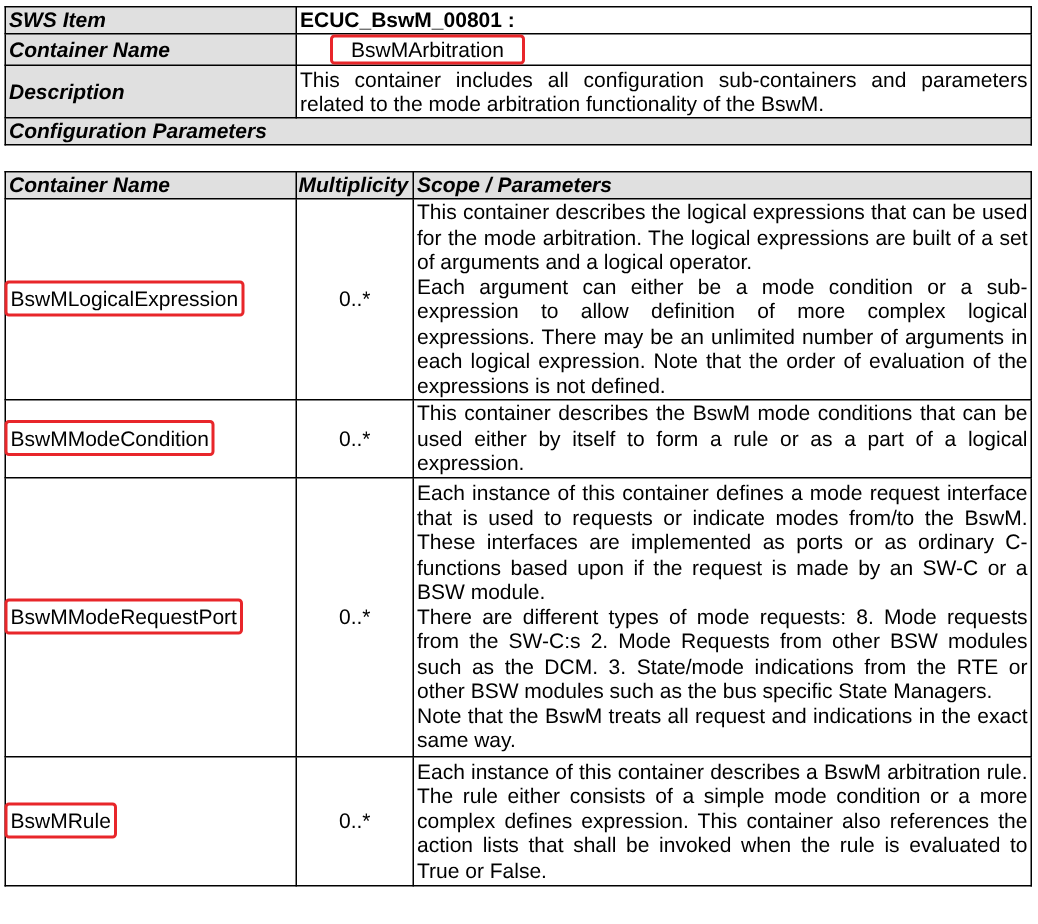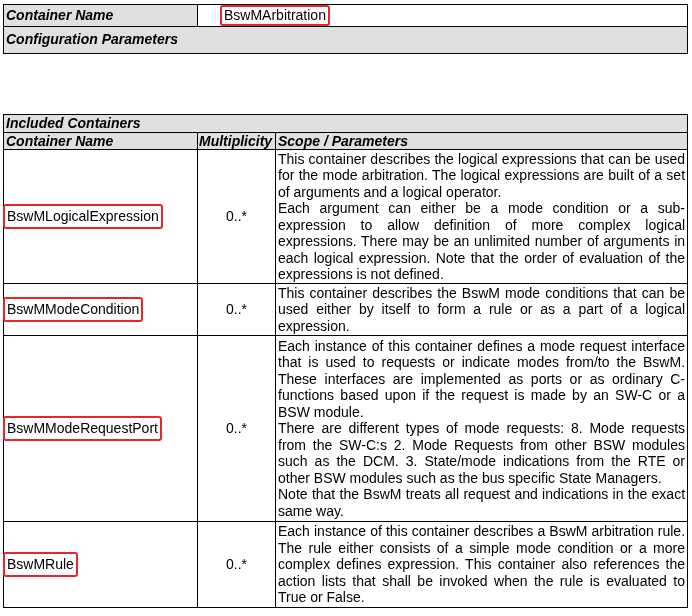--- a/index.html
+++ b/index.html
@@ -63,42 +63,47 @@
   </style>
 </head>
 <body>
 
 <table id="t1">
   <colgroup>
     <col style="width:194px">
     <col style="width:490px">
   </colgroup>
   <tbody>
+      <tr style="height:17px">
+    <td class="hdr">SWS Item</td>
+    <td class="bold">ECUC_BswM_00801 :</td>
+  </tr>
   <tr style="height:19px">
     <td class="hdr">Container Name</td>
     <td>
-      <span class="redbox" style="padding:0 2px;margin-left:20px;">BswMArbitration</span>
+      <span class="redbox" style="padding:0 12px;margin-left:20px;">BswMArbitration</span>
     </td>
   </tr>
-  <tr style="height:27px">
+  <tr style="height:35px">
+    <td class="hdr">Description</td>
+    <td class="just">This container includes all configuration sub-containers and parameters related to the mode arbitration functionality of the BswM.</td>
+  </tr>
+  <tr style="height:17px">
     <td class="hdr" colspan="2">Configuration Parameters</td>
   </tr>
 </tbody>
   </table>
 
 <table id="t2">
   <colgroup>
     <col style="width:194px">
     <col style="width:78px">
     <col style="width:412px">
   </colgroup>
   <tbody>
-      <tr style="height:17px">
-    <td class="hdr" colspan="3">Included Containers</td>
-  </tr>
   <tr style="height:17px">
     <td class="hdr">Container Name</td>
     <td class="hdr" style="padding:0 1px;">Multiplicity</td>
     <td class="hdr">Scope / Parameters</td>
   </tr>
 
   <tr style="height:134px">
     <td>
       <span class="redbox">BswMLogicalExpression</span>
     </td>

